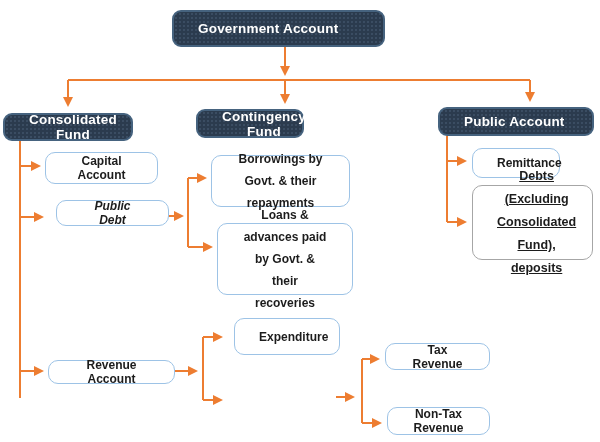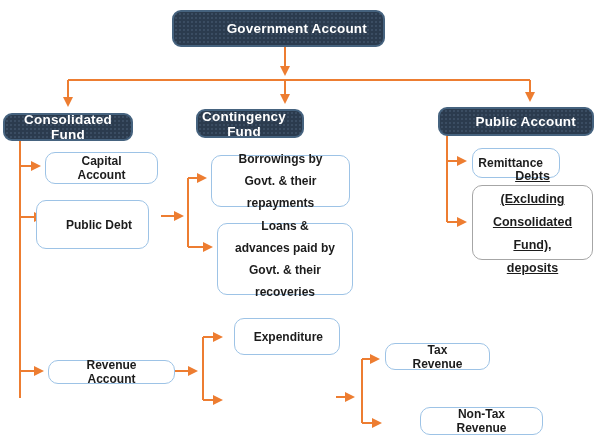--- a/index.html
+++ b/index.html
@@ -27,25 +27,25 @@
     stroke-width: 2;
   }
   .arrowhead {
     fill: var(--accent-orange, #ED7D31);
   }
   .node {
     position: absolute;
     box-sizing: border-box;
     display: flex;
     align-items: center;
-    justify-content: flex-end;
+    justify-content: flex-start;
     text-align: center;
     border-radius: 10px;
     font-weight: bold;
-    padding: 2px 16px;
+    padding: 2px 24px;
   }
   .node.dark {
     background-color: var(--navy, #2b3b4e);
     background-image: radial-gradient(circle, rgba(130,160,190,0.18) 0.8px, transparent 1px);
     background-size: 4px 4px;
     color: #ffffff;
     border: 2px solid #46637f;
     border-radius: 9px;
     font-size: 13.5px;
     letter-spacing: 0.2px;
@@ -64,30 +64,30 @@
     text-decoration: underline;
   }
   .node.multi { line-height: 1.85; }
 
   
   .n-gov   { left: 172px; top: 10px;  width: 213px; height: 37px; font-size: 15.5px; border-radius: 10px; }
   .n-cons  { left: 3px;   top: 113px; width: 130px; height: 28px; }
   .n-cont  { left: 196px; top: 109px; width: 108px; height: 29px; }
   .n-pub   { left: 438px; top: 107px; width: 156px; height: 29px; }
   .n-cap   { left: 45px;  top: 152px; width: 113px; height: 32px; }
-  .n-debt  { left: 36px;  top: 200px; width: 113px; height: 49px; }
+  .n-debt  { left: 56px;  top: 200px; width: 113px; height: 26px; font-style: italic; }
   .n-borr  { left: 211px; top: 155px; width: 139px; height: 52px; }
   .n-loans { left: 217px; top: 223px; width: 136px; height: 72px; }
   .n-rem   { left: 472px; top: 148px; width: 88px;  height: 30px; }
   .n-debts { left: 472px; top: 185px; width: 121px; height: 75px; }
   .n-rev   { left: 48px;  top: 360px; width: 127px; height: 24px; }
   .n-exp   { left: 228px; top: 318px; width: 106px; height: 37px; margin-left: 6px; }
   .n-rec   { left: 228px; top: 383px; width: 108px; height: 31px; }
   .n-tax   { left: 385px; top: 343px; width: 105px; height: 27px; }
-  .n-ntax  { left: 387px; top: 407px; width: 123px; height: 28px; margin-left: 33px; }
+  .n-ntax  { left: 387px; top: 407px; width: 103px; height: 28px; }
 </style>
 </head>
 <body>
 
 <div class="canvas">
 
   <svg class="connectors" viewBox="0 0 600 442">
     <defs>
       <marker id="ah" viewBox="0 0 10 10" refX="7" refY="5" markerWidth="5" markerHeight="5" orient="auto-start-reverse">
         <path d="M0,0 L10,5 L0,10 Z" class="arrowhead"></path>

